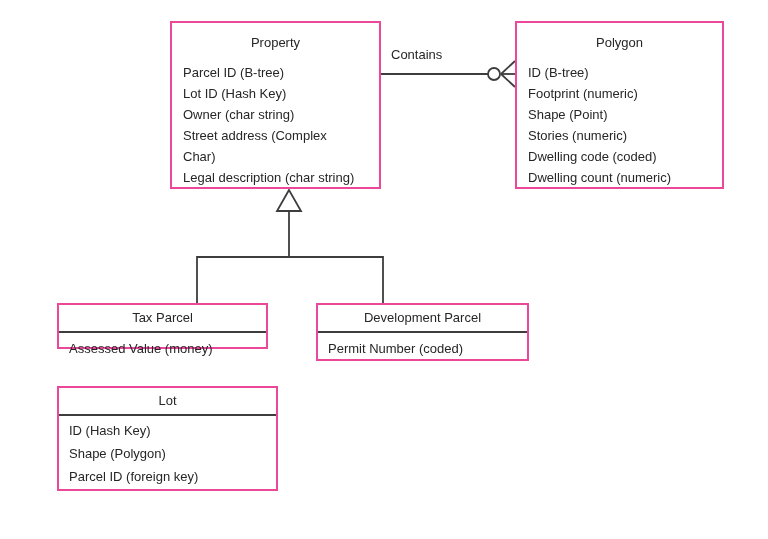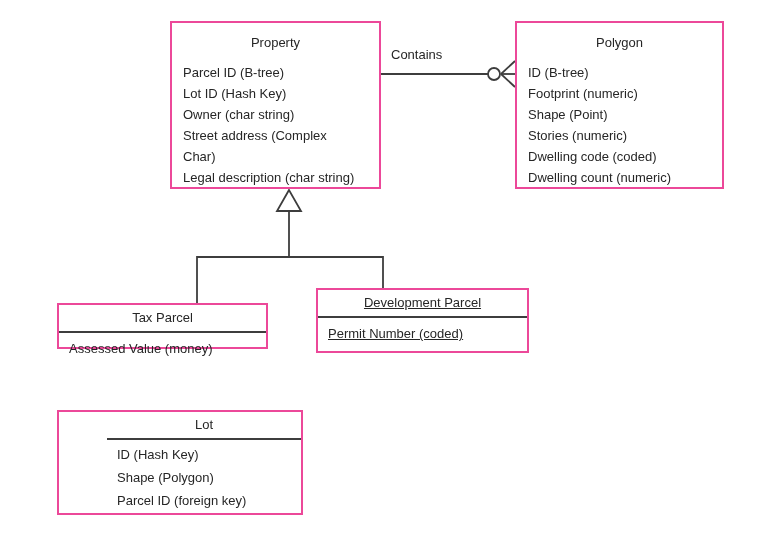--- a/index.html
+++ b/index.html
@@ -35,22 +35,22 @@
     border-bottom:2px solid #3d3d3d;
   }
   .entity.compartment .entity-attrs{margin-top:0;padding-top:6px;}
   .entity.compartment .attr{padding:0 10px;line-height:20px;}
   .entity.lot .entity-attrs{padding-top:3px;}
   .entity.lot .attr{line-height:23px;}
   
   .entity.property{left:170px;top:21px;width:211px;height:168px;}
   .entity.building{left:515px;top:21px;width:209px;height:168px;}
   .entity.tax{left:57px;top:303px;width:211px;height:46px;}
-  .entity.dev{left:316px;top:288px;width:213px;height:65px;text-decoration:underline;}
-  .entity.lot{left:57px;top:410px;width:246px;height:105px;padding-left:48px;}
+  .entity.dev{left:316px;top:303px;width:213px;height:58px;}
+  .entity.lot{left:57px;top:386px;width:221px;height:105px;}
   .rel-label{
     position:absolute;
     left:391px;top:47px;
     font-size:13px;
   }
 </style>
 </head>
 <body>
 
 <div class="stage">

